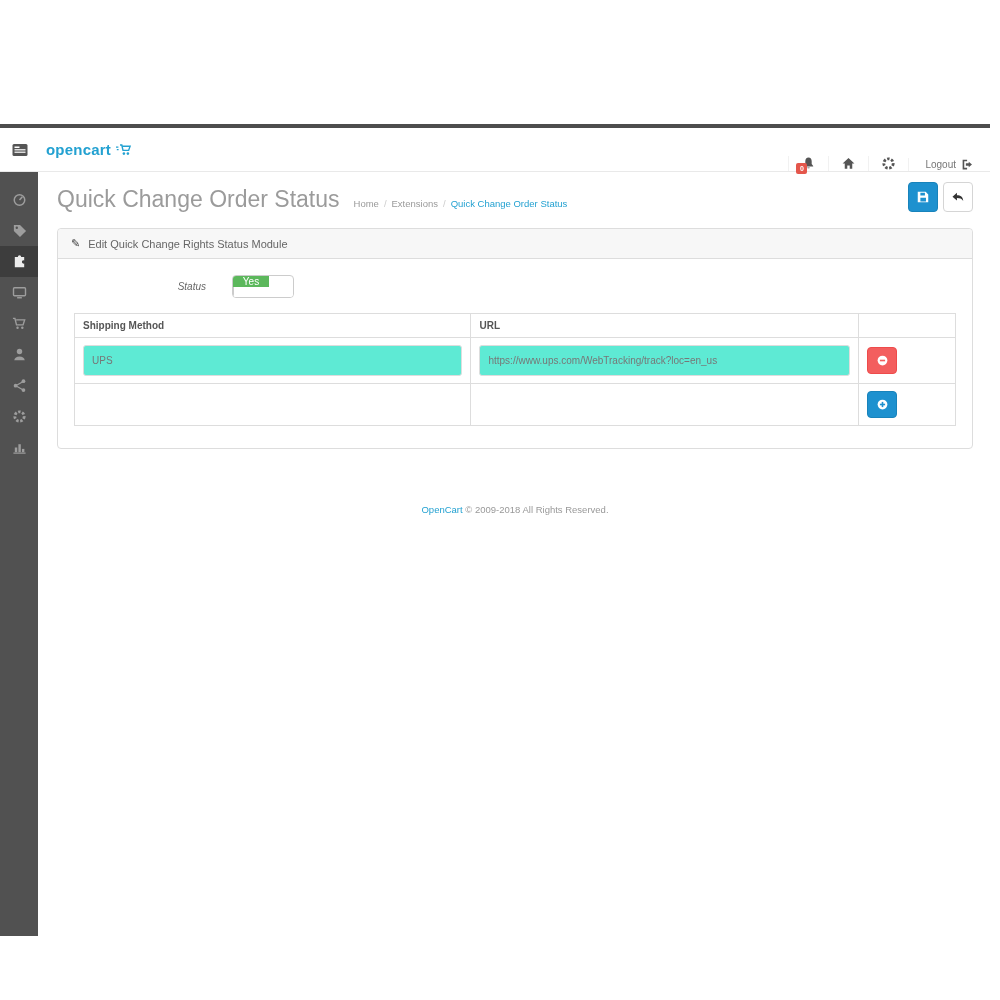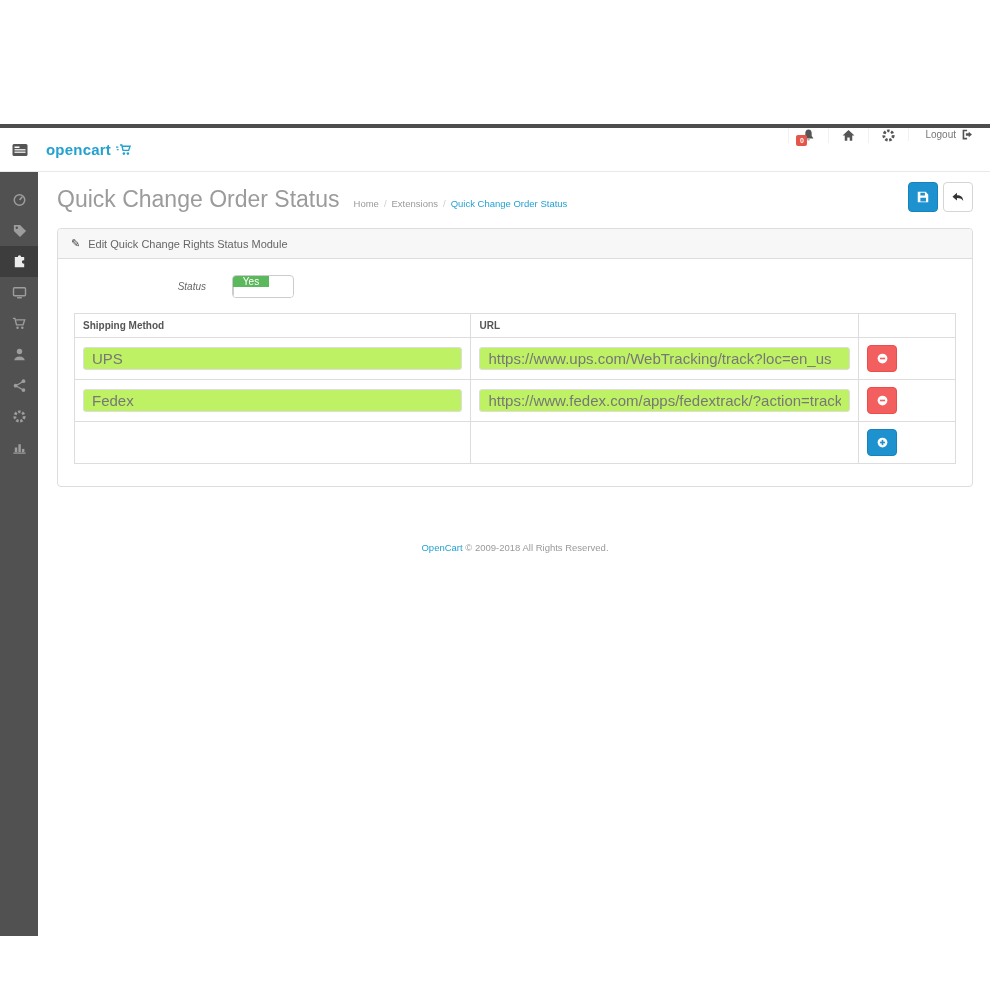--- a/index.html
+++ b/index.html
@@ -9,21 +9,21 @@
 
   .screenshot { position:absolute; top:88px; left:0; width:990px; height:824px; background:#fff;margin-top:36px; }
   .topbar { height:4px; background:#4d4d4d; }
 
   
   .admin-header { height:44px; display:flex; align-items:stretch; border-bottom:1px solid #e9e9e9; background:#fff; }
   .menu-toggle { width:40px; display:flex; align-items:center; justify-content:center; cursor:pointer; }
   .logo { display:flex; align-items:center; gap:4px; padding-left:6px; cursor:pointer; text-decoration:none; }
   .logo-text { color:#23a1d1; font-weight:bold; font-size:15px; letter-spacing:.2px; }
   .header-spacer { flex:1; }
-  .header-nav { display:flex; align-items:flex-start;padding-left:42px; }
+  .header-nav { display:flex; align-items:flex-end;padding-left:42px; }
   .header-item { min-width:40px; display:flex; align-items:center; justify-content:center;
     border-left:1px solid #f1f1f1; color:#666; position:relative; cursor:pointer; padding:0 12px; }
   .badge { position:absolute; top:7px; left:7px; background:#e4564b; color:#fff; font-size:7px;
     min-width:11px; height:11px; border-radius:2px; display:flex; align-items:center; justify-content:center;
     padding:0 2px; font-weight:bold; }
   .logout { font-size:10px; color:#777; gap:5px; padding:0 16px; }
 
   
   .page-wrap { position:relative; min-height:776px; }
   .sidebar { position:absolute; left:0; top:0; width:38px; height:764px; background:#515151; padding-top:12px; }
@@ -61,22 +61,22 @@
   .toggle-on { width:36px; background:#5cb85c; color:#fff; font-size:10px; display:flex;
     align-items:center; justify-content:center; }
   .toggle-handle { flex:1; background:#fff; border-left:1px solid #ccc; }
 
   table.module-table { width:100%; border-collapse:collapse; margin-top:2px; }
   .module-table th, .module-table td { border:1px solid #ddd; font-size:10px; color:#555; }
   .module-table th { text-align:left; padding:6px 8px; font-weight:bold; }
   .module-table td { padding:7px 8px; }
   .col-method { width:45%; }
   .col-url { width:44%; }
-  .form-control { width:100%; height:23px; border:1px solid #ddd; border-radius:3px; font-size:15px;
-    color:#777; padding:0 8px; font-family:inherit; outline:none; background:#bef264; }
+  .form-control { width:100%; height:31px; border:1px solid #ddd; border-radius:3px; font-size:10px;
+    color:#777; padding:0 8px; font-family:inherit; outline:none; background:#5eead4; }
   .btn-danger { width:30px; height:27px; background:#f35e5e; border:1px solid #ee4b4b; }
   .btn-add { width:30px; height:27px; background:#1e91cf; border:1px solid #1883bb; }
 
   .footer { text-align:center; margin-top:54px; font-size:9.5px; color:#999; line-height:1.5; }
   .footer a { color:#23a1d1; text-decoration:none; cursor:pointer; }
 
   svg { display:block; }
 </style>
 </head>
 <body>
@@ -296,38 +296,20 @@
                     <span>
                       <svg width="13" height="13" viewBox="0 0 16 16">
                         <circle cx="8" cy="8" r="6" fill="#fff"></circle>
                         <rect x="4.8" y="7" width="6.4" height="2" fill="#f35e5e"></rect>
                       </svg>
                     </span>
                   </div>
                 </td>
               </tr>
               <tr>
-                <td>
-                  <input class="form-control" type="text" value="Fedex" style="">
-                </td>
-                <td>
-                  <input class="form-control" type="text" value="https://www.fedex.com/apps/fedextrack/?action=track" style="">
-                </td>
-                <td>
-                  <div class="btn btn-danger">
-                    <span>
-                      <svg width="13" height="13" viewBox="0 0 16 16">
-                        <circle cx="8" cy="8" r="6" fill="#fff"></circle>
-                        <rect x="4.8" y="7" width="6.4" height="2" fill="#f35e5e"></rect>
-                      </svg>
-                    </span>
-                  </div>
-                </td>
-              </tr>
-              <tr>
                 <td></td>
                 <td></td>
                 <td>
                   <div class="btn btn-add">
                     <span>
                       <svg width="13" height="13" viewBox="0 0 16 16">
                         <circle cx="8" cy="8" r="6" fill="#fff"></circle>
                         <rect x="4.8" y="7" width="6.4" height="2" fill="#1e91cf"></rect>
                         <rect x="7" y="4.8" width="2" height="6.4" fill="#1e91cf"></rect>
                       </svg>

